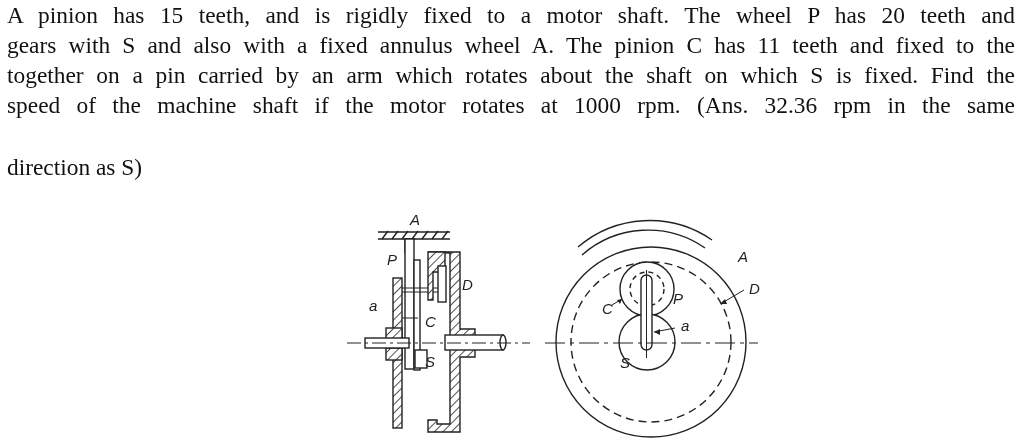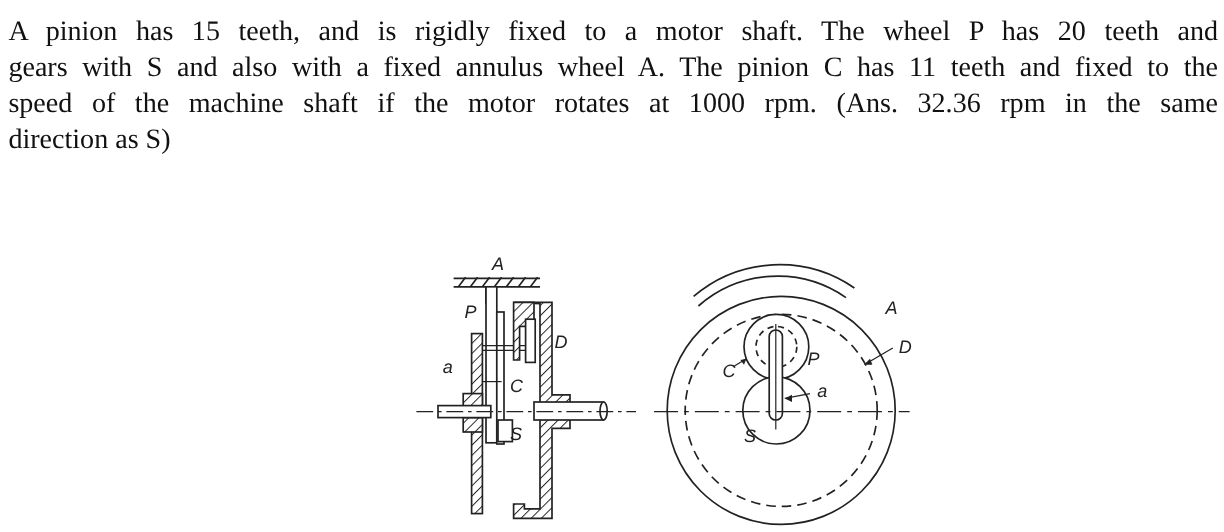--- a/index.html
+++ b/index.html
@@ -1,33 +1,34 @@
 <!DOCTYPE html>
 <html><head>
 <meta charset="utf-8">
 <style>
   html, body { margin: 0; padding: 0; background: #ffffff; }
   body { width: 1020px; height: 443px; position: relative; overflow: hidden; }
   .problem {
-    position: absolute; left: 7px; top: 11px; width: 1008px;
+    position: absolute; left: 7px; top: 0; width: 1008px;
     font-family: "Liberation Serif", "DejaVu Serif", serif;
     font-size: 23.4px; line-height: 30px; color: #111111;
     text-align: justify;
   }
   .line { display: block; white-space: nowrap; text-align: justify; text-align-last: justify; height: 30px; }
-  .line.last { text-align-last: left; }
+  .line.last { text-align-last: left; margin-top: 32px; }
   .figure { position: absolute; left: 0; top: 195px; width: 1020px; height: 248px; }
   .lbl { font-family: "Liberation Sans", "DejaVu Sans", sans-serif; font-style: italic; font-size: 15px; fill: #222; }
 </style>
 </head>
 <body>
 
 <div class="problem">
   <span class="line">A pinion has 15 teeth, and is rigidly fixed to a motor shaft. The wheel P has 20 teeth and</span>
   <span class="line">gears with S and also with a fixed annulus wheel A. The pinion C has 11 teeth and fixed to the</span>
+  <span class="line">together on a pin carried by an arm which rotates about the shaft on which S is fixed. Find the</span>
   <span class="line">speed of the machine shaft if the motor rotates at 1000 rpm. (Ans. 32.36 rpm in the same</span>
   <span class="line last">direction as S)</span>
 </div>
 
 <div class="figure">
   <svg width="1020" height="248" viewBox="0 195 1020 248" xmlns="http://www.w3.org/2000/svg">
     <defs>
       <pattern id="hatch" patternUnits="userSpaceOnUse" width="6" height="6" patternTransform="rotate(45)">
         <rect width="6" height="6" fill="#fff"></rect>
         <line x1="0" y1="0" x2="0" y2="6" stroke="#222" stroke-width="1.6"></line>

